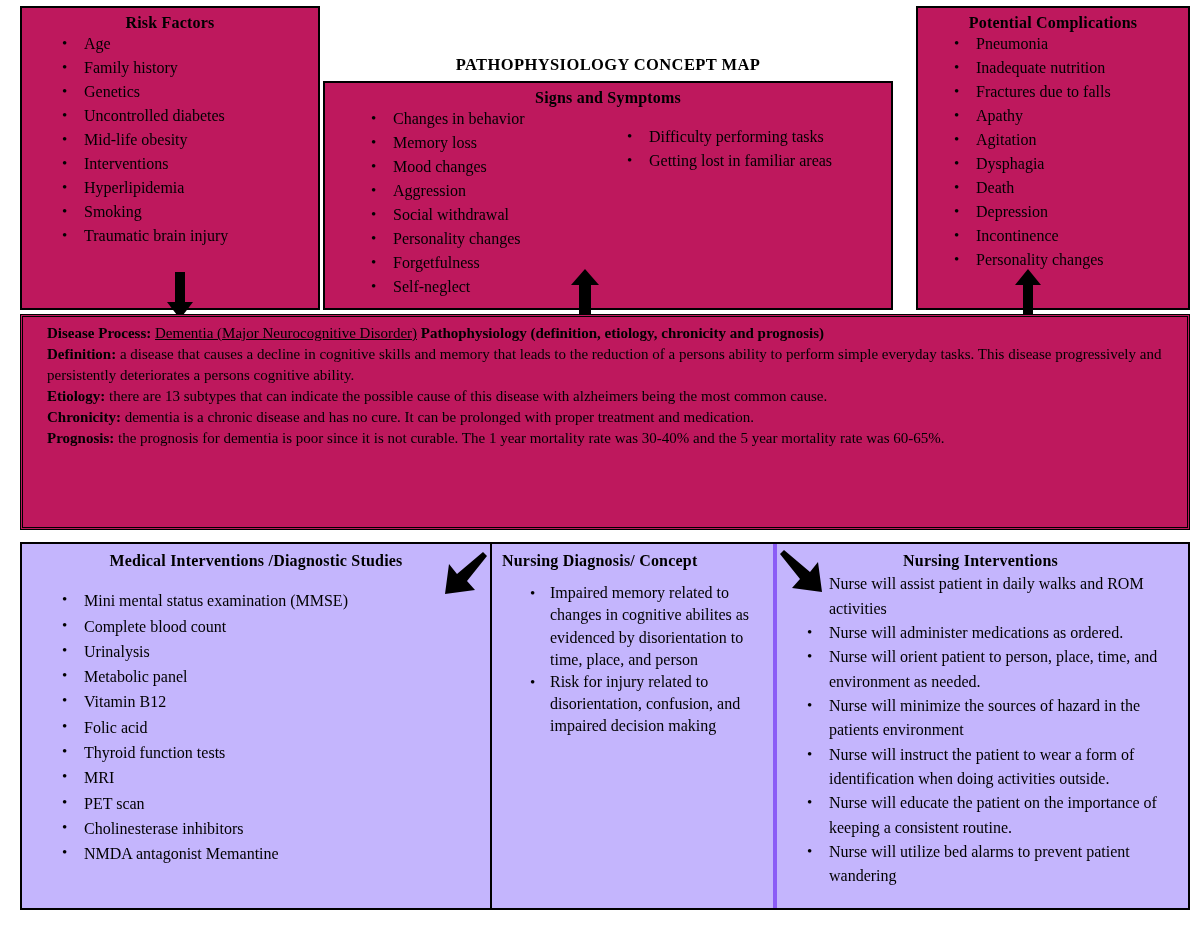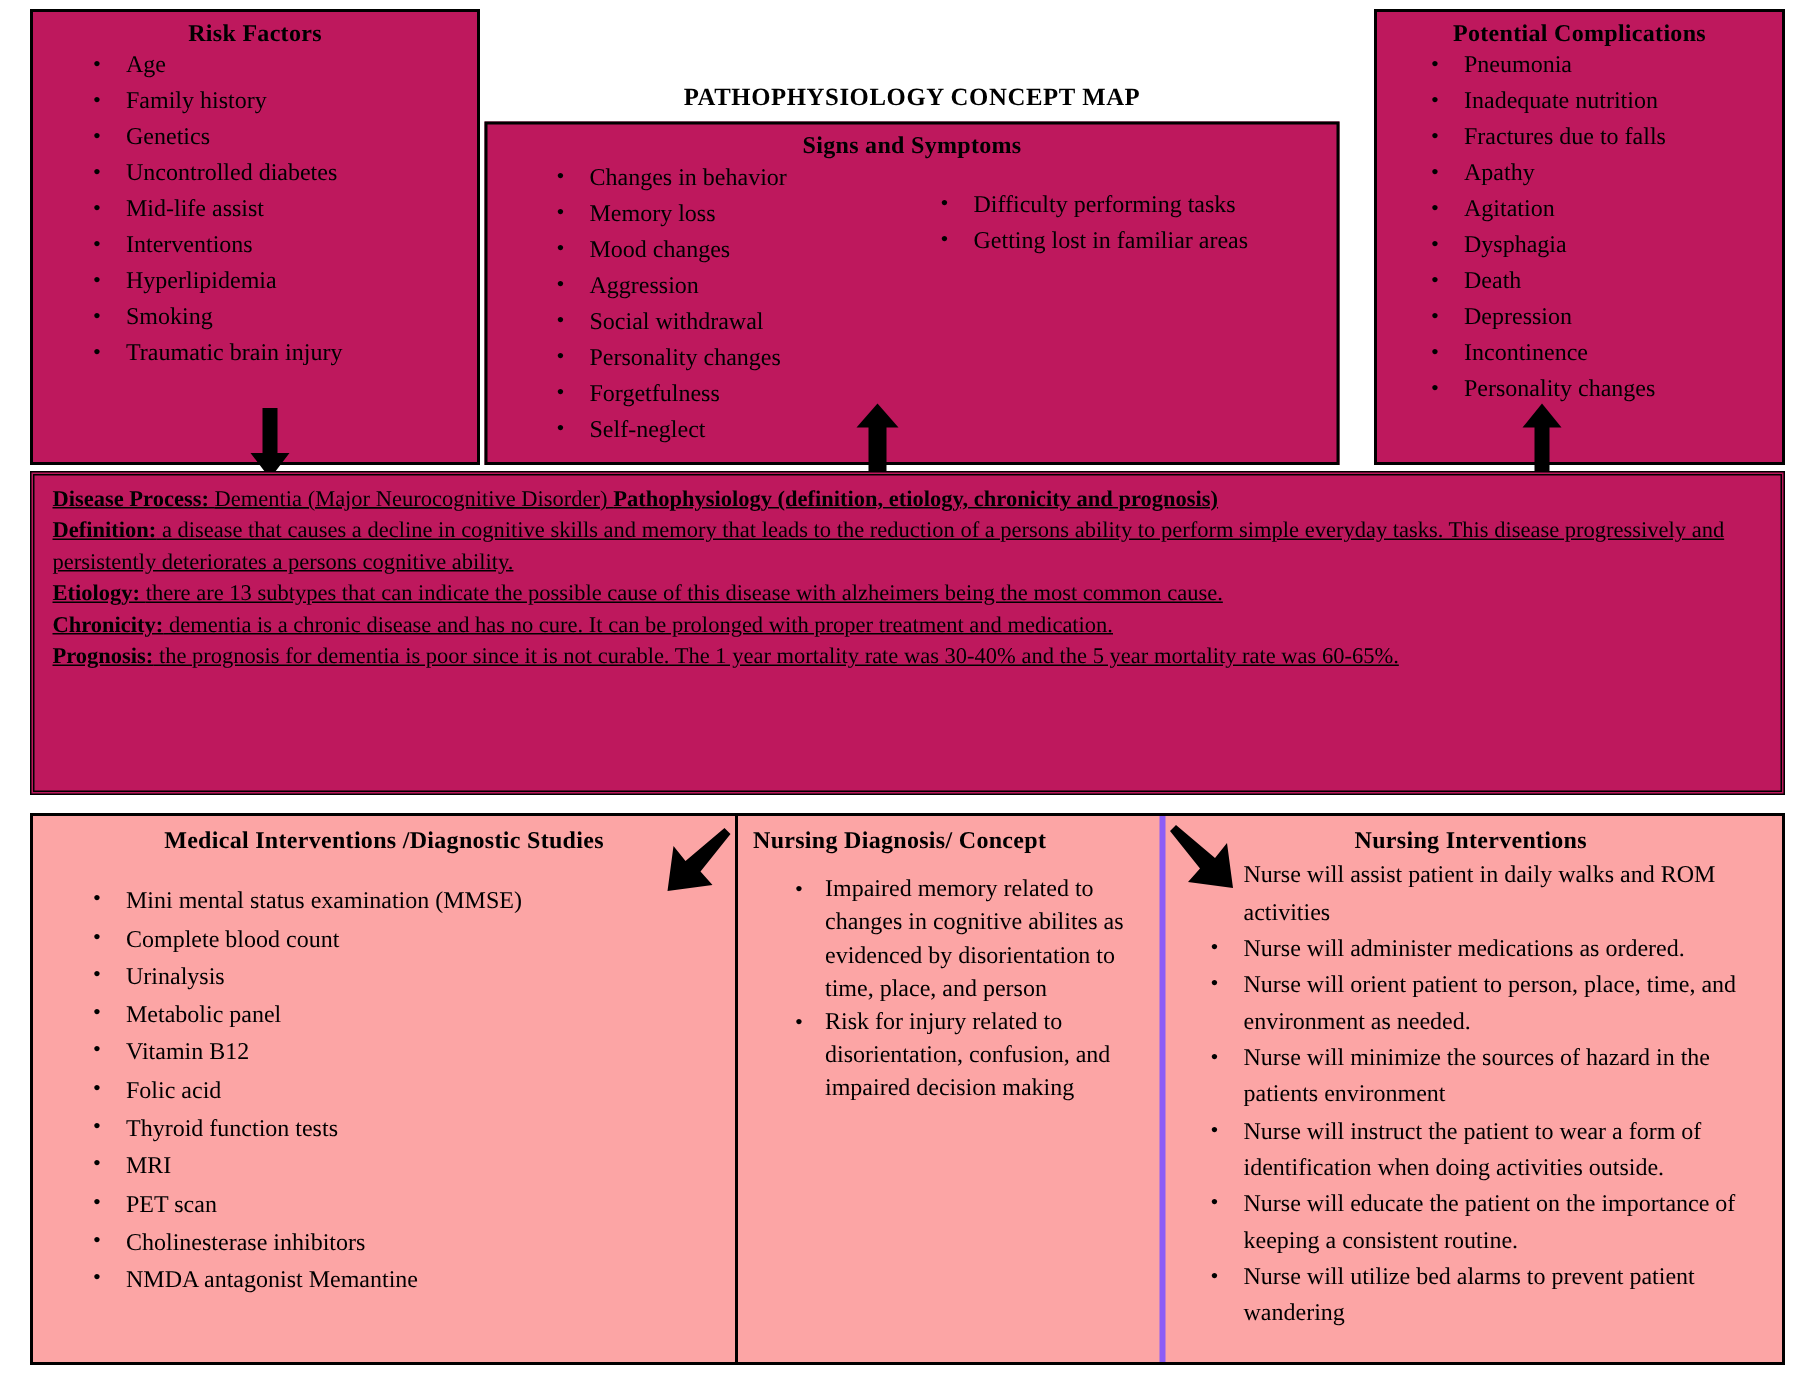--- a/index.html
+++ b/index.html
@@ -103,42 +103,41 @@
   #potential-complications ul.bullets > li { padding-left: 54px; }
   #potential-complications ul.bullets > li::before { left: 32px; }
 
   
   #disease-process {
     left: 20px;
     top: 314px;
     width: 1170px;
     height: 216px;
     border: 3px double #000;
-    padding: 6px 12px;
-    text-decoration: underline;
+    padding: 6px 24px;
   }
   #disease-process p {
     margin: 0;
     font-size: 15px;
     line-height: 1.4;
     white-space: normal;
   }
   #disease-process .lbl { font-weight: bold; }
   #disease-process .underline { text-decoration: underline; }
 
   
   #bottom-row {
     position: absolute;
     left: 20px;
     top: 542px;
     width: 1170px;
     height: 368px;
     border: 2px solid #000;
     box-sizing: border-box;
-    background: #fca5a5;
+    background: #c4b5fd;
     display: flex;
   }
   #medical-interventions {
     width: 470px;
     box-sizing: border-box;
     border-right: 2px solid #000;
     padding: 8px 4px 0 4px;
     position: relative;
   }
   #medical-interventions ul.bullets { margin-top: 18px; }
@@ -186,21 +185,21 @@
 </head>
 <body>
 
 <div class="box" id="risk-factors">
   <div class="box-title">Risk Factors</div>
   <ul class="bullets">
     <li>Age</li>
     <li>Family history</li>
     <li>Genetics</li>
     <li>Uncontrolled diabetes</li>
-    <li>Mid-life assist</li>
+    <li>Mid-life obesity</li>
     <li>Interventions</li>
     <li>Hyperlipidemia</li>
     <li>Smoking</li>
     <li>Traumatic brain injury</li>
   </ul>
 </div>
 
 <div id="concept-map-title">PATHOPHYSIOLOGY CONCEPT MAP</div>
 
 <div class="box" id="signs-symptoms">

